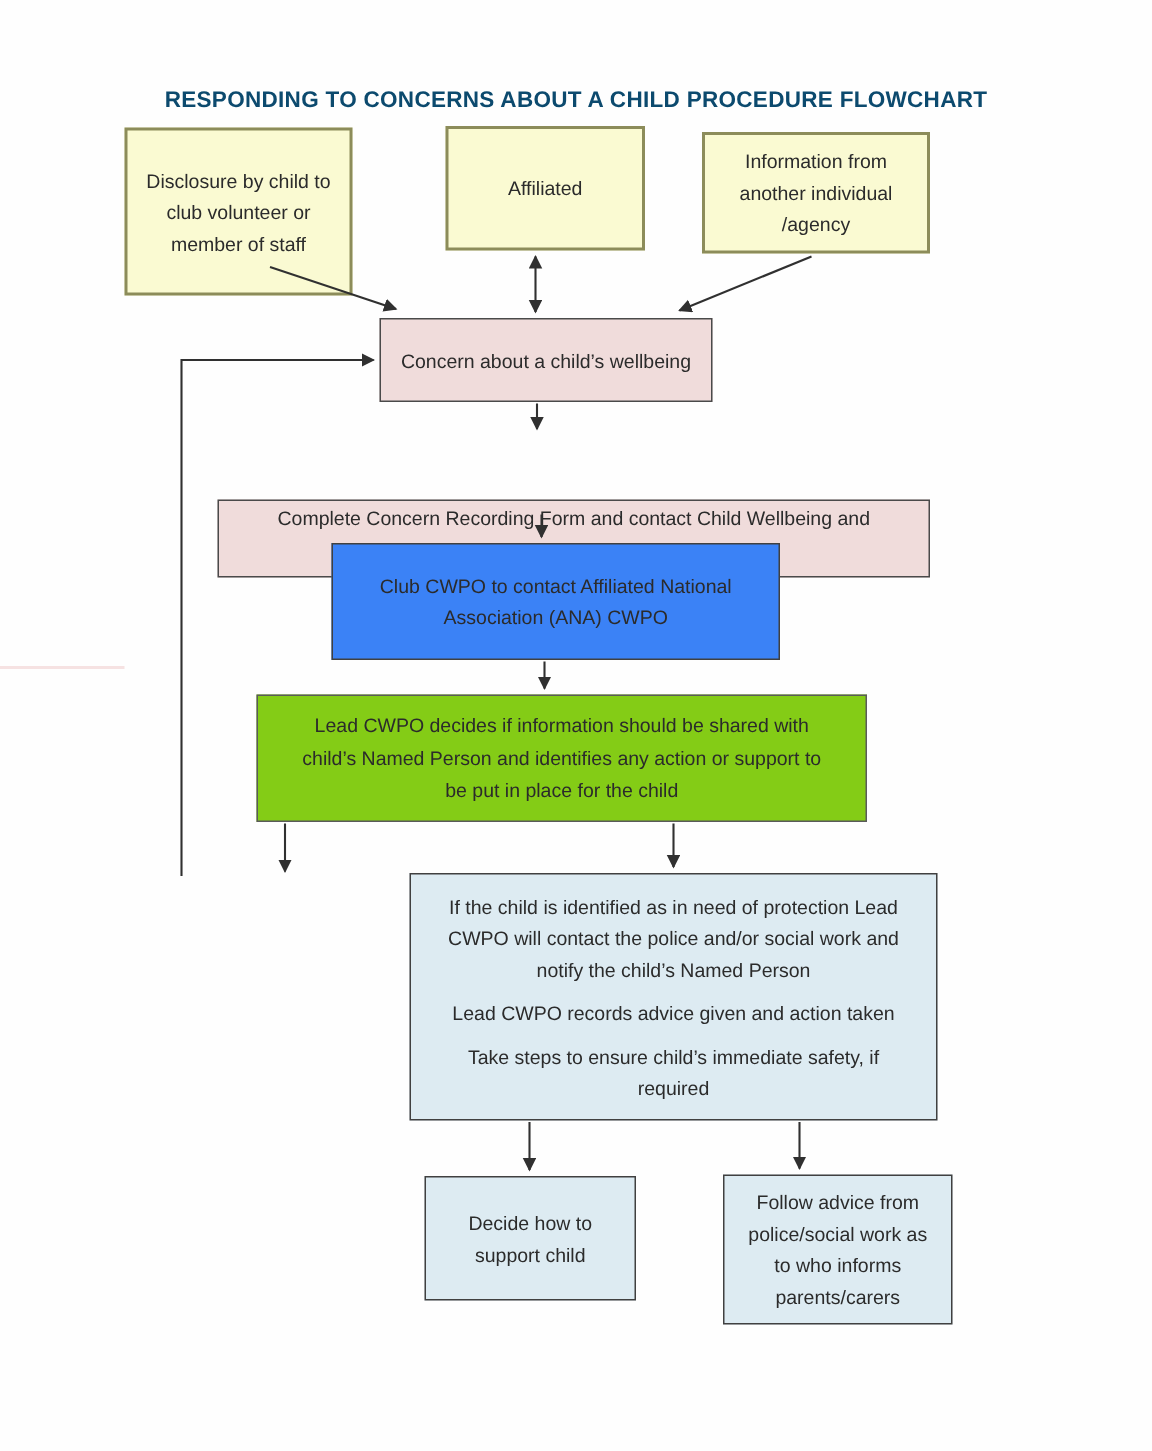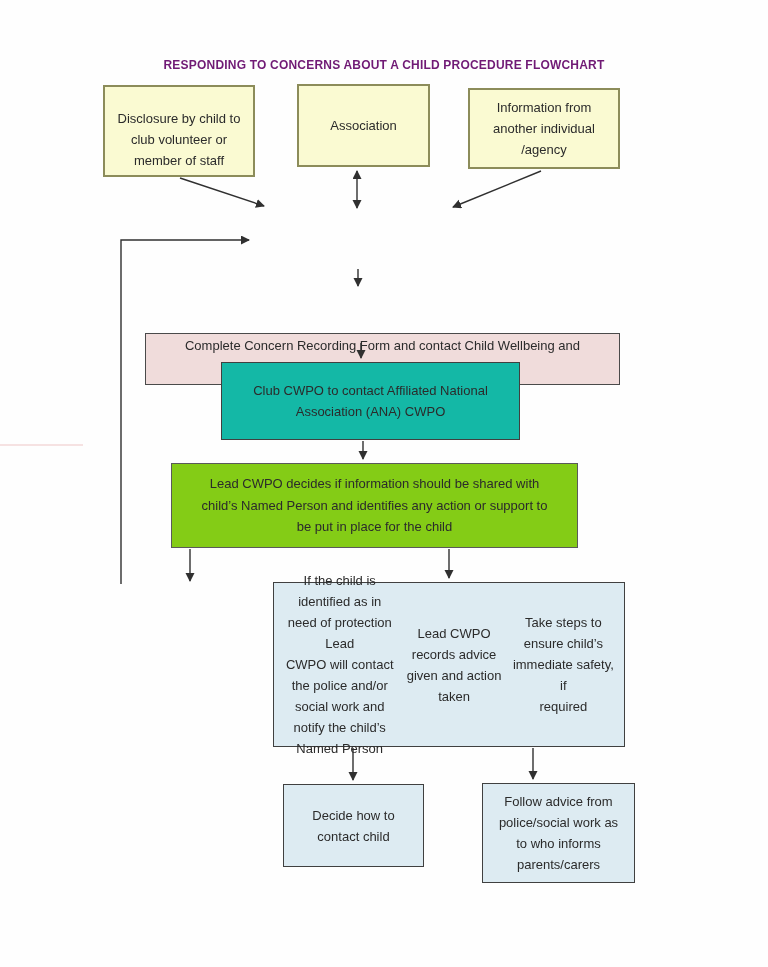--- a/index.html
+++ b/index.html
@@ -14,54 +14,54 @@
     height: 967px;
     background: #fefefe;
     overflow: hidden;
   }
   .title {
     position: absolute;
     left: 0;
     top: 58px;
     width: 768px;
     text-align: center;
-    font-size: 12px;
+    font-size: 15px;
     font-weight: bold;
     letter-spacing: 0.2px;
-    color: #701a75;
+    color: #0c4a6e;
   }
   .node {
     position: absolute;
     box-sizing: border-box;
     display: flex;
     align-items: center;
     justify-content: center;
     text-align: center;
     font-size: 13px;
     line-height: 21px;
     color: #2b2b2b;
     padding: 4px 8px;
   }
   .node .txt { white-space: pre-line; }
   .yellow  { background: #fafad2; border: 2px solid #8c8c5a; }
   .pink    { background: #f0dcdb; border: 1.5px solid #4a4a4a; }
-  .blue    { background: #14b8a6; border: 1.5px solid #404040; }
+  .blue    { background: #3b82f6; border: 1.5px solid #404040; }
   .bluelt  { background: #ddebf2; border: 1.5px solid #404040; }
   .lav     { background: #84cc16; border: 1.5px solid #5a5a5a; }
 
-  #n-disclosure { left: 103px;  top: 85px;  width: 152px; height: 92px; align-items: flex-end; }
+  #n-disclosure { left: 83px;  top: 85px;  width: 152px; height: 112px; }
   #n-observation{ left: 297px; top: 84px;  width: 133px; height: 83px; }
   #n-information{ left: 468px; top: 88px;  width: 152px; height: 81px; }
   #n-concern    { left: 253px; top: 212px; width: 222px; height: 56px; }
   #n-recording  { left: 145px; top: 290px; width: 475px; height: 52px; line-height: 26px; margin-top: 43px; }
   #n-clubcwpo   { left: 221px; top: 362px; width: 299px; height: 78px; }
   #n-leadcwpo   { left: 171px; top: 463px; width: 407px; height: 85px; line-height: 21.5px; }
   #n-monitored  { left: 113px; top: 585px; width: 140px; height: 120px; line-height: 20.5px; }
   #n-protection { left: 273px; top: 582px; width: 352px; height: 165px;
-                  flex-direction: row; justify-content: center; }
+                  flex-direction: column; justify-content: center; }
   #n-protection .para { white-space: pre-line; margin: 4px 0; }
   #n-decide     { left: 283px; top: 784px; width: 141px; height: 83px; }
   #n-follow     { left: 453px; top: 783px; width: 153px; height: 100px; margin-left: 29px; }
 
   #arrow-layer {
     position: absolute;
     left: 0; top: 0;
     width: 768px;
     height: 967px;
     pointer-events: none;
@@ -84,28 +84,31 @@
 <div id="canvas">
 
   <div class="title">RESPONDING TO CONCERNS ABOUT A CHILD PROCEDURE FLOWCHART</div>
 
   <div class="node yellow" id="n-disclosure">
     <span class="txt">Disclosure by child to
 club volunteer or
 member of staff</span>
   </div>
   <div class="node yellow" id="n-observation">
-    <span class="txt">Association</span>
+    <span class="txt">Affiliated</span>
   </div>
   <div class="node yellow" id="n-information">
     <span class="txt">Information from
 another individual
 /agency</span>
   </div>
 
+  <div class="node pink" id="n-concern">
+    <span class="txt">Concern about a child’s wellbeing</span>
+  </div>
   <div class="node pink" id="n-recording">
     <span class="txt">Complete Concern Recording Form and contact Child Wellbeing and
 Protection Officer (CWPO) to report concern</span>
   </div>
   <div class="node blue" id="n-clubcwpo">
     <span class="txt">Club CWPO to contact Affiliated National
 Association (ANA) CWPO</span>
   </div>
   <div class="node lav" id="n-leadcwpo">
     <span class="txt">Lead CWPO decides if information should be shared with
@@ -116,21 +119,21 @@
   <div class="node bluelt" id="n-protection">
     <span class="para">If the child is identified as in need of protection Lead
 CWPO will contact the police and/or social work and
 notify the child’s Named Person</span>
     <span class="para">Lead CWPO records advice given and action taken</span>
     <span class="para">Take steps to ensure child’s immediate safety, if
 required</span>
   </div>
   <div class="node bluelt" id="n-decide">
     <span class="txt">Decide how to
-contact child</span>
+support child</span>
   </div>
   <div class="node bluelt" id="n-follow">
     <span class="txt">Follow advice from
 police/social work as
 to who informs
 parents/carers</span>
   </div>
 
   <div class="artifact-line"></div>
 

